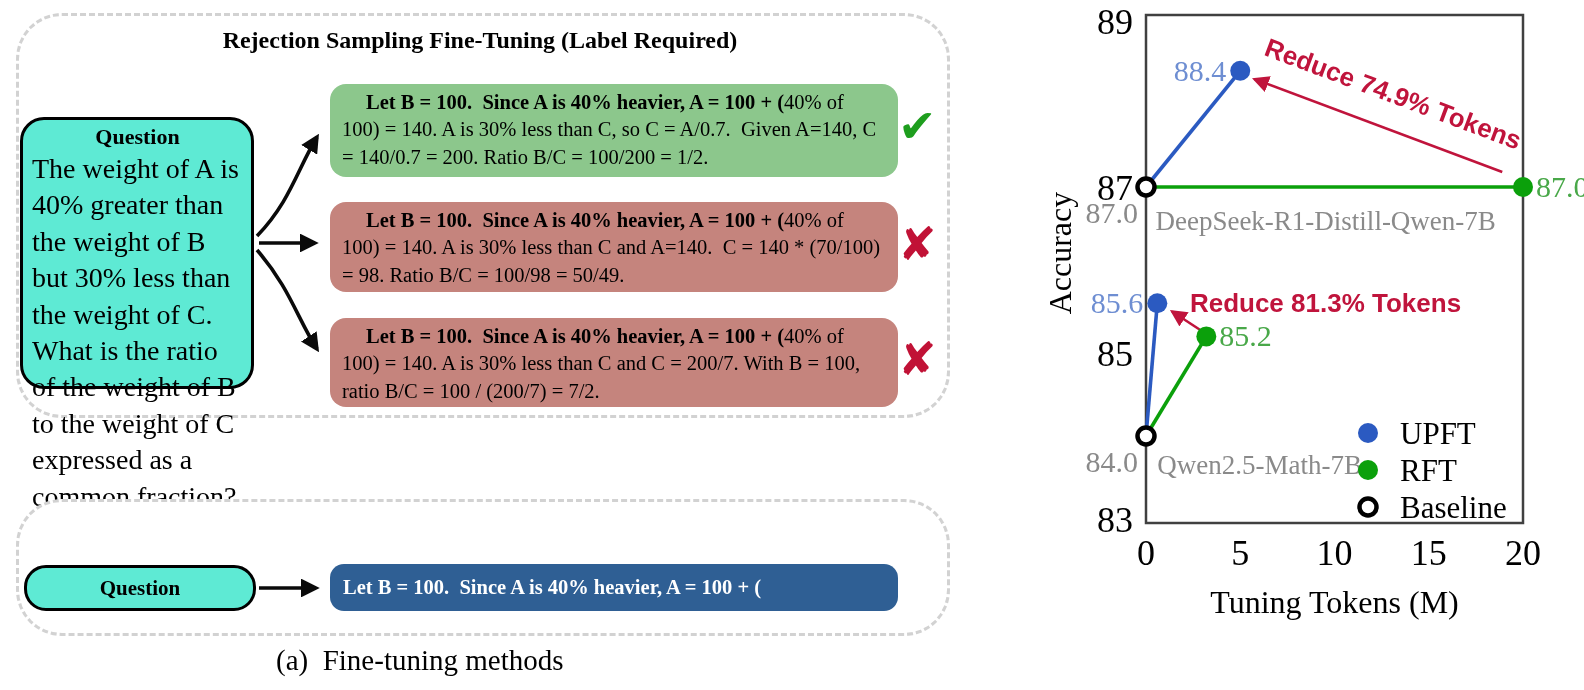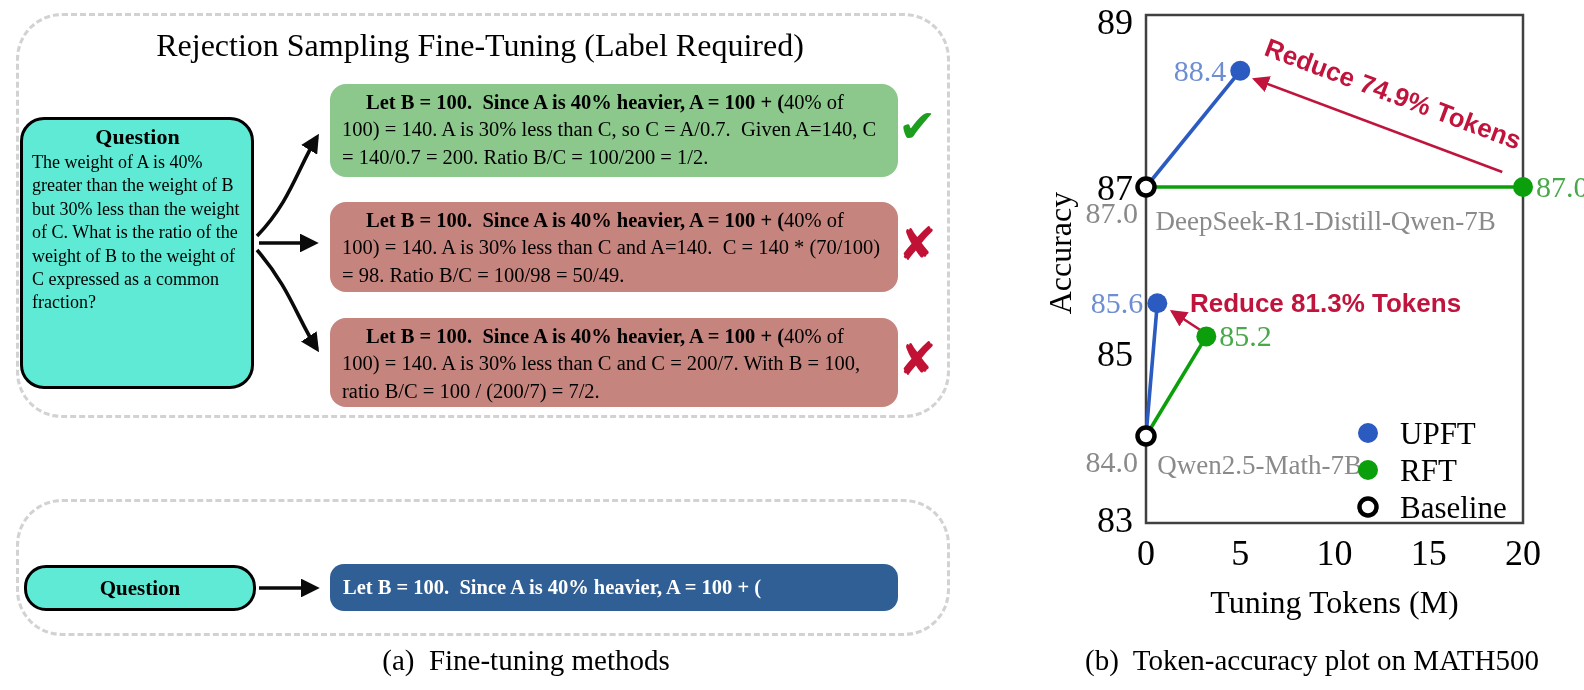--- a/index.html
+++ b/index.html
@@ -7,49 +7,49 @@
     width:1584px; height:690px; background:#ffffff; position:relative;
     font-family:"Liberation Serif", serif; color:#000; overflow:hidden;
   }
   .stage { position:absolute; left:0; top:0; width:1584px; height:690px; }
 
   .dashed-box { position:absolute; border:3px dashed #d2d2d2; border-radius:46px; background:#fff; }
   #rs-box { left:16px; top:13px;  width:928px; height:399px; }
   #up-box { left:16px; top:499px; width:928px; height:131px; }
 
   .panel-title { position:absolute; left:16px; width:928px; text-align:center;
-    font-weight:normal; font-size:32px; white-space:pre-wrap; }
+    font-weight:bold; font-size:24px; white-space:pre-wrap; }
   #rs-title { top:27px; }
   #up-title { top:511px; }
 
   .question-box { position:absolute; border:3.5px solid #000; background:#5eead4; box-sizing:border-box; }
   #q1 { left:20px; top:117px; width:234px; height:272px; border-radius:24px; padding:3px 8px 0 9px; }
   .q-title { text-align:center; font-weight:bold; font-size:22px; margin:1px 0 1px; }
-  .q-body  { font-size:18px; line-height:1.3; margin:0; white-space:normal; }
+  .q-body  { font-size:28px; line-height:1.3; margin:0; white-space:normal; }
   #q2 { left:24px; top:565px; width:232px; height:46px; border-radius:22px;
         display:flex; align-items:center; justify-content:center; font-weight:bold; font-size:21px; }
 
   .answer { position:absolute; left:330px; width:568px; border-radius:16px; box-sizing:border-box;
     padding:5px 12px 0 12px; font-size:20.5px; line-height:1.33; white-space:pre-wrap; text-indent:24px; }
   .answer .pfx { font-weight:bold; }
   #ans1 { top:84px;  height:93px; background:var(--correct-bg); }
   #ans2 { top:202px; height:90px; background:var(--wrong-bg); }
   #ans3 { top:318px; height:89px; background:var(--wrong-bg); }
 
   .mark { position:absolute; font-size:46px; font-weight:bold; line-height:1;
           font-family:"DejaVu Sans", sans-serif; }
   #mark1 { left:898px; top:103px; color:var(--check-color); }
   #mark2 { left:898px; top:221px; color:var(--cross-color); }
   #mark3 { left:898px; top:336px; color:var(--cross-color); }
 
   .prefix-box { position:absolute; left:330px; top:564px; width:568px; height:47px;
     background:var(--prefix-bg); border-radius:14px; color:#fff; font-weight:bold; font-size:20.5px;
     display:flex; align-items:center; padding:0 13px; box-sizing:border-box; white-space:pre-wrap; }
 
-  .caption { position:absolute; top:644px; font-size:29px; text-align:center; white-space:pre-wrap; }
+  .caption { position:absolute; top:644px; font-size:29px; text-align:left; white-space:pre-wrap; }
   #cap-a { left:276px;  width:500px; }
   #cap-b { left:1040px; width:544px; }
 
   svg { position:absolute; left:0; top:0; pointer-events:none; }
 
   
   .c-tick    { font:36px "Liberation Serif", serif; fill:#000; }
   .c-axlabel { font:32px "Liberation Serif", serif; fill:#000; }
   .c-ptlabel { font:30px "Liberation Serif", serif; }
   .c-model   { font:27px "Liberation Serif", serif; fill:#8a8a8a; }
@@ -135,14 +135,13 @@
       <text x="1157.31" y="474.1799999999995" class="c-model">Qwen2.5-Math-7B</text>
       <circle cx="1368" cy="433" r="10" fill="#2b5ac1"></circle>
       <text x="1400" y="444" class="c-legend">UPFT</text>
       <circle cx="1368" cy="470" r="10" fill="#0ba00b"></circle>
       <text x="1400" y="481" class="c-legend">RFT</text>
       <circle cx="1368" cy="507" r="8.5" fill="#fff" stroke="#000000" stroke-width="4.5"></circle>
       <text x="1400" y="518" class="c-legend">Baseline</text>
     </svg>
 
   <div class="caption" id="cap-a">(a)  Fine-tuning methods</div>
-  <div class="caption" id="cap-b">(b)  Token-accuracy plot on MATH500</div>
 </div>
 
 </body></html>

